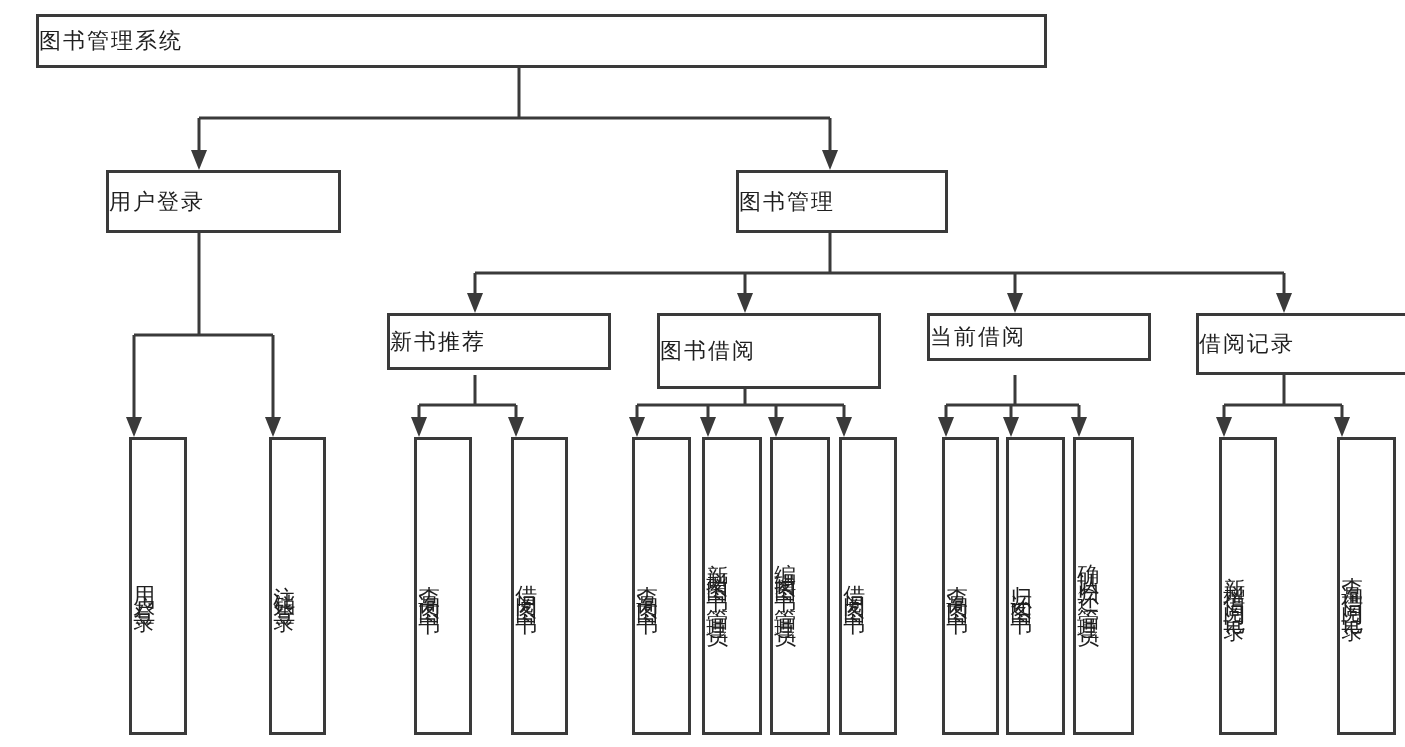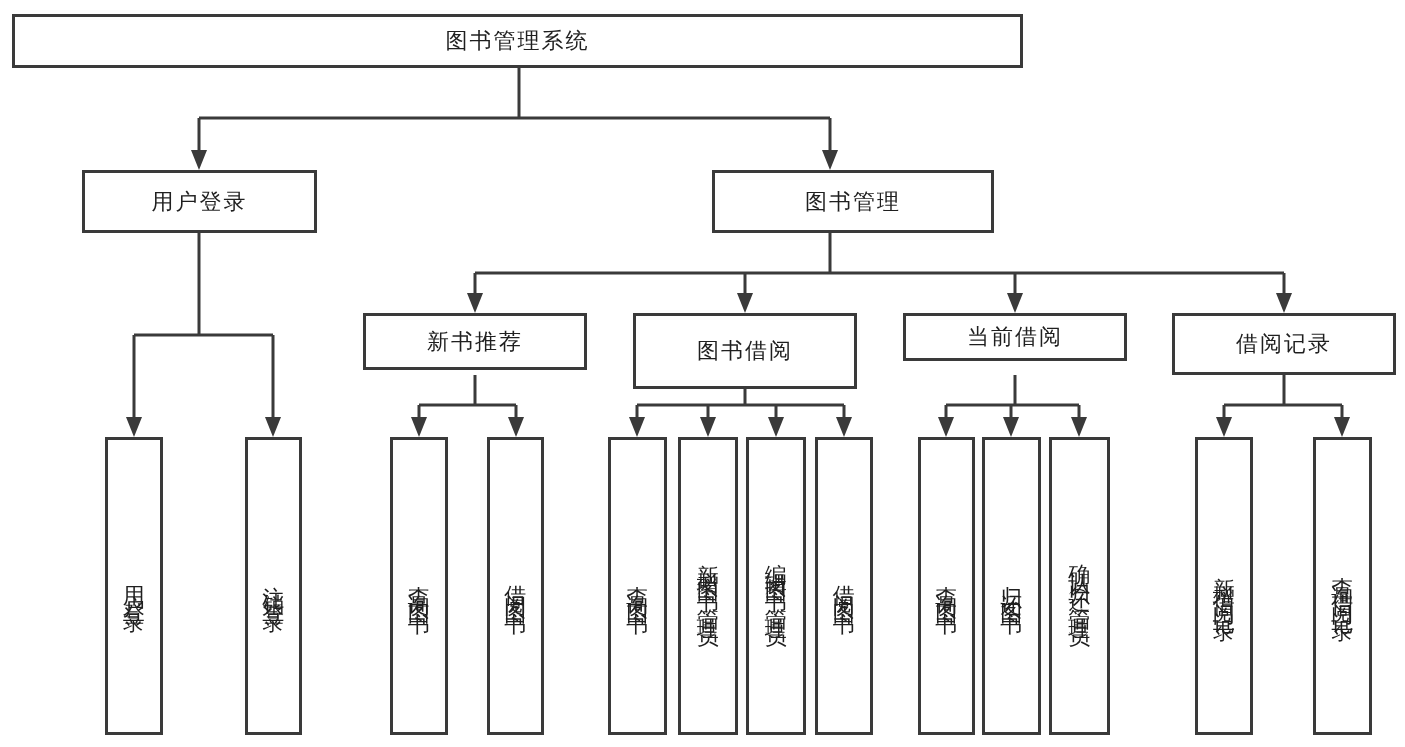--- a/index.html
+++ b/index.html
@@ -8,21 +8,21 @@
     background:var(--background,#ffffff);
     font-family:"Liberation Sans",sans-serif;
     color:var(--text,#1f1f1f);
   }
   svg.connectors{position:absolute;left:0;top:0;z-index:1;}
   svg.connectors path{stroke:var(--line,#3a3a3a);stroke-width:3;fill:none;}
   svg.connectors polygon{fill:var(--line,#3a3a3a);stroke:none;}
   .node{
     position:absolute;box-sizing:border-box;z-index:2;
     background:#ffffff;border:3px solid var(--box-border,#3a3a3a);
-    display:flex;align-items:center;justify-content:center;
+    display:flex;align-items:center;margin-left:24px;
   }
   .hnode span{font-size:22px;letter-spacing:2px;white-space:nowrap;}
   .vnode span{
     writing-mode:vertical-rl;text-orientation:mixed;
     font-size:22px;letter-spacing:9px;line-height:1.15;white-space:nowrap;
   }
   .watermark{
     position:absolute;top:715px;right:4px;z-index:5;
     font-size:20px;letter-spacing:1px;
     color:var(--watermark,#b9bdbd);
@@ -83,21 +83,21 @@
     </g>
   </svg>
 
   <div class="node hnode" style="left:12px;top:14px;width:1011px;height:54px">
     <span>图书管理系统</span>
   </div>
 
   <div class="node hnode" style="left:82px;top:170px;width:235px;height:63px">
     <span>用户登录</span>
   </div>
-  <div class="node hnode" style="left:712px;top:170px;width:282px;height:63px">
+  <div class="node hnode" style="left:712px;top:170px;width:212px;height:63px">
     <span>图书管理</span>
   </div>
 
   <div class="node hnode" style="left:363px;top:313px;width:224px;height:57px">
     <span>新书推荐</span>
   </div>
   <div class="node hnode" style="left:633px;top:313px;width:224px;height:76px">
     <span>图书借阅</span>
   </div>
   <div class="node hnode" style="left:903px;top:313px;width:224px;height:48px">

